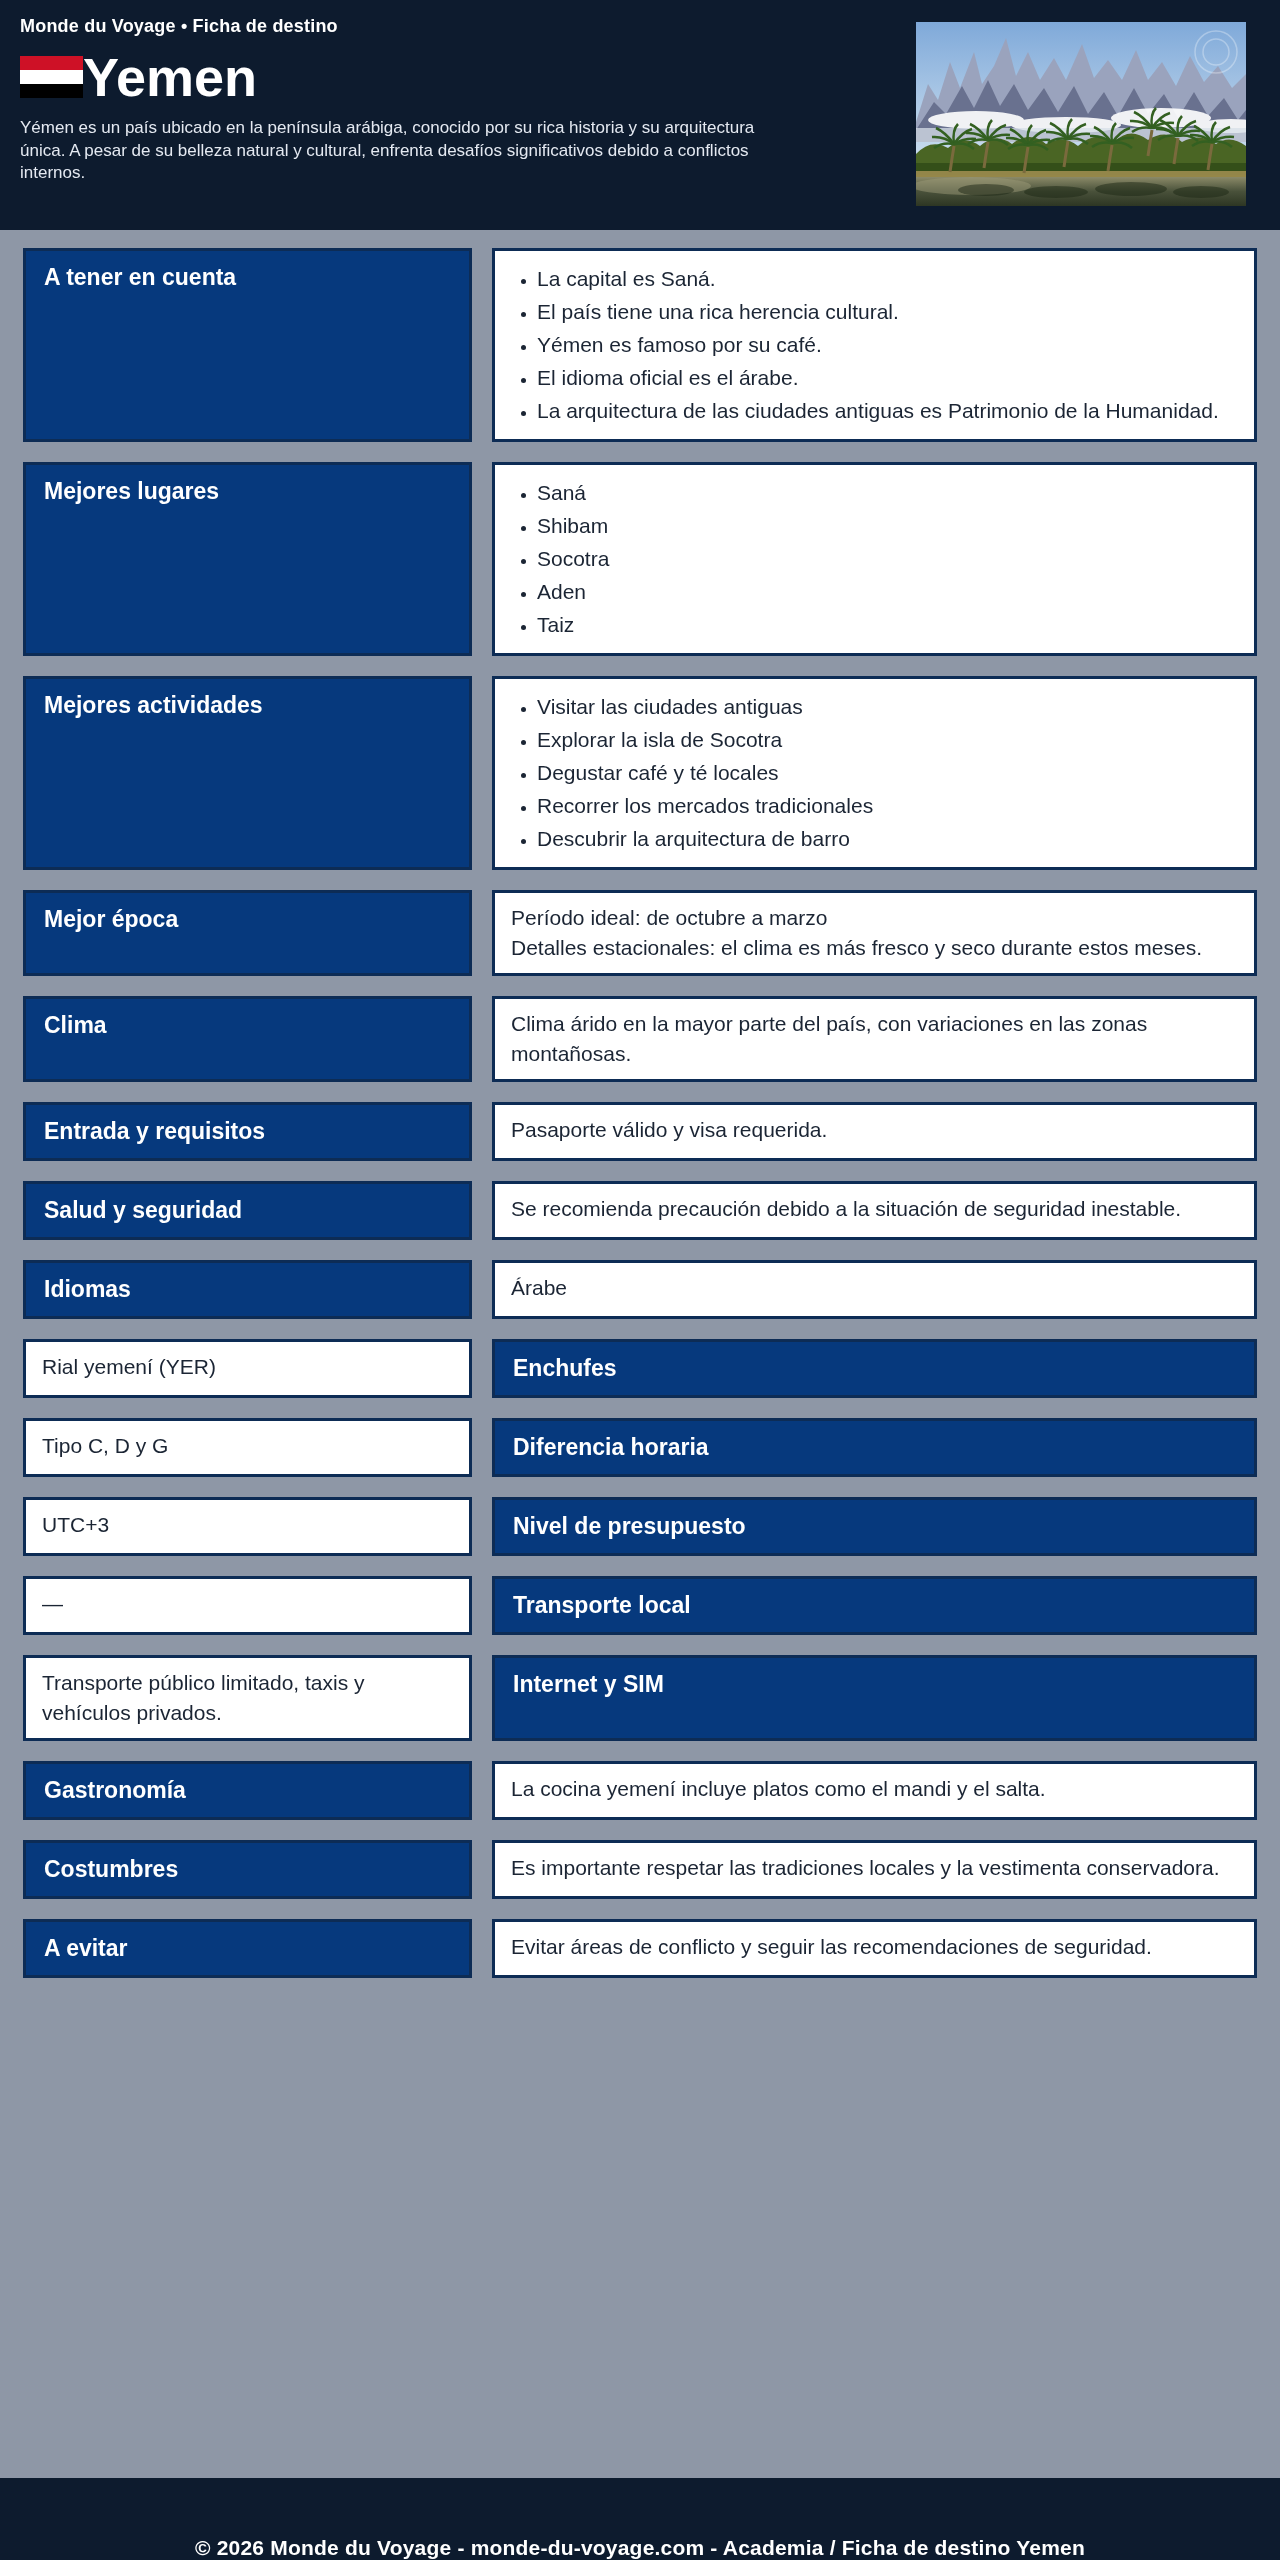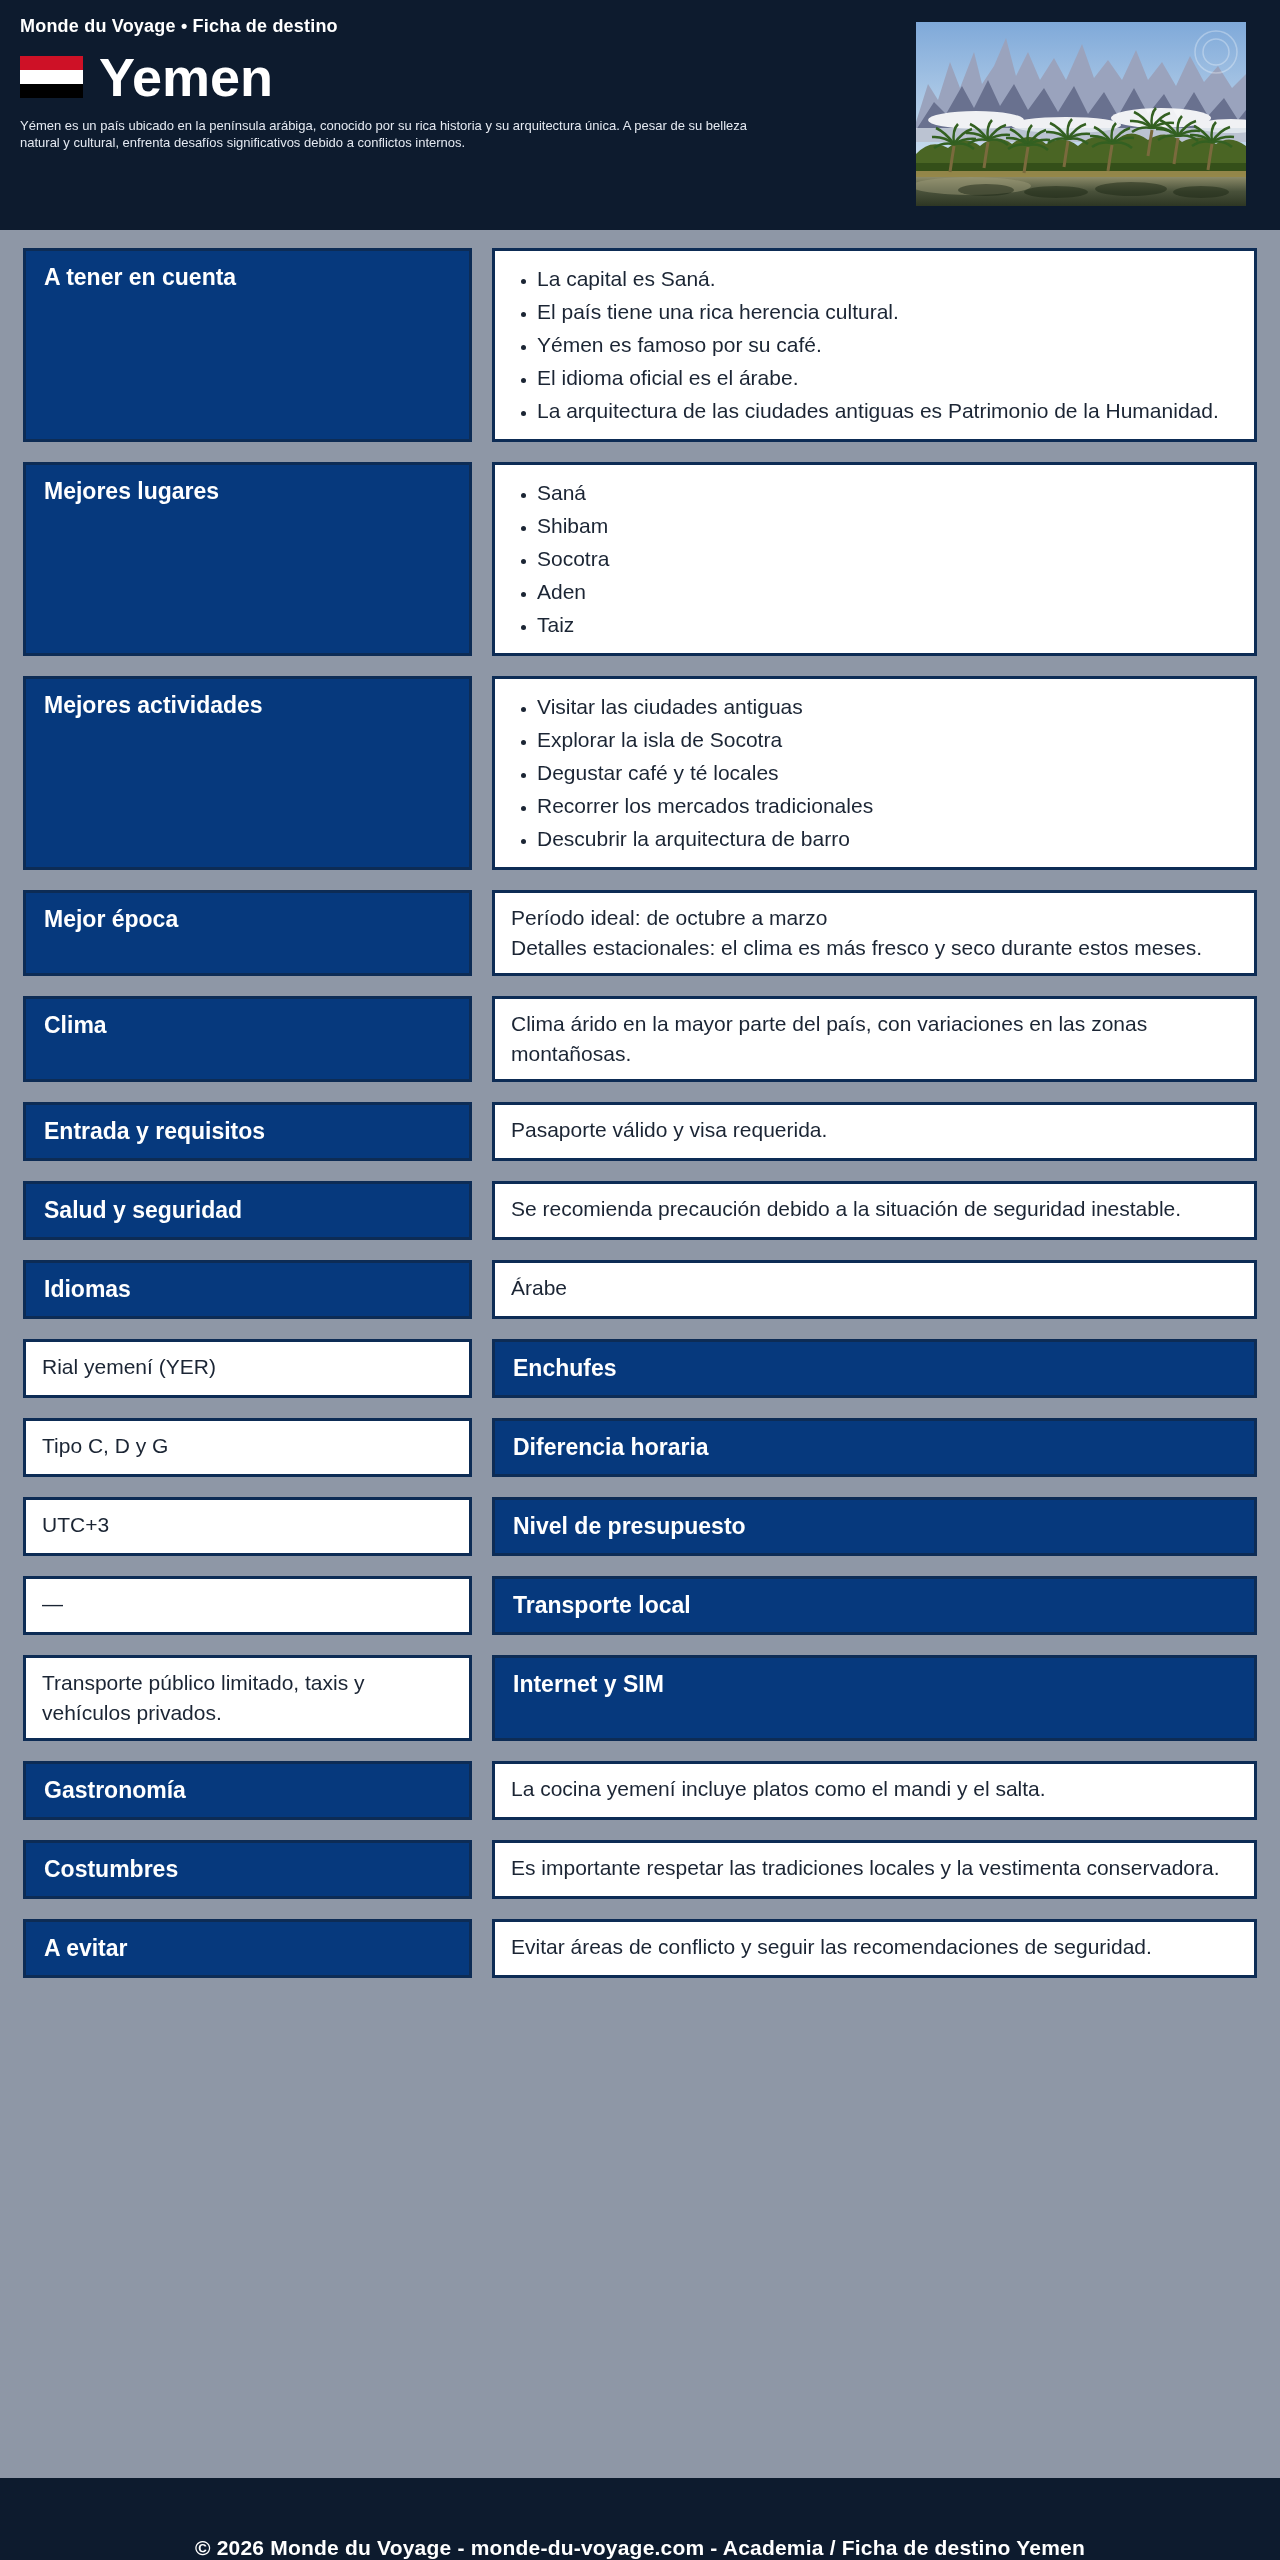--- a/index.html
+++ b/index.html
@@ -19,24 +19,24 @@
     display:flex;flex-direction:column;
   }
   .site-header{
     height:230px;flex:0 0 230px;
     background:var(--header-bg);
     color:#fff;
     padding:16px 34px 0 20px;
     position:relative;
   }
   .breadcrumb{font-size:18px;font-weight:bold;letter-spacing:0.2px;}
-  .title-row{display:flex;align-items:center;gap:16px;margin-top:13px;}
+  .title-row{display:flex;align-items:center;margin-top:13px;}
   .flag{width:63px;height:42px;display:block;flex:0 0 auto;}
   .page-title{margin:0;font-size:54px;font-weight:bold;line-height:1;}
-  .description{margin-top:13px;font-size:13px;line-height:1.33;max-width:770px;color:var(--text-light);}
+  .description{margin-top:13px;font-size:17px;line-height:1.33;max-width:770px;color:var(--text-light);}
   .photo{
     position:absolute;top:22px;right:34px;
     width:330px;height:184px;display:block;
   }
   .main-area{flex:1 1 auto;padding:18px 23px 0 23px;}
   .info-table{
     display:grid;
     grid-template-columns:449px 1fr;
     column-gap:5px;row-gap:9px;gap:20px;
   }

